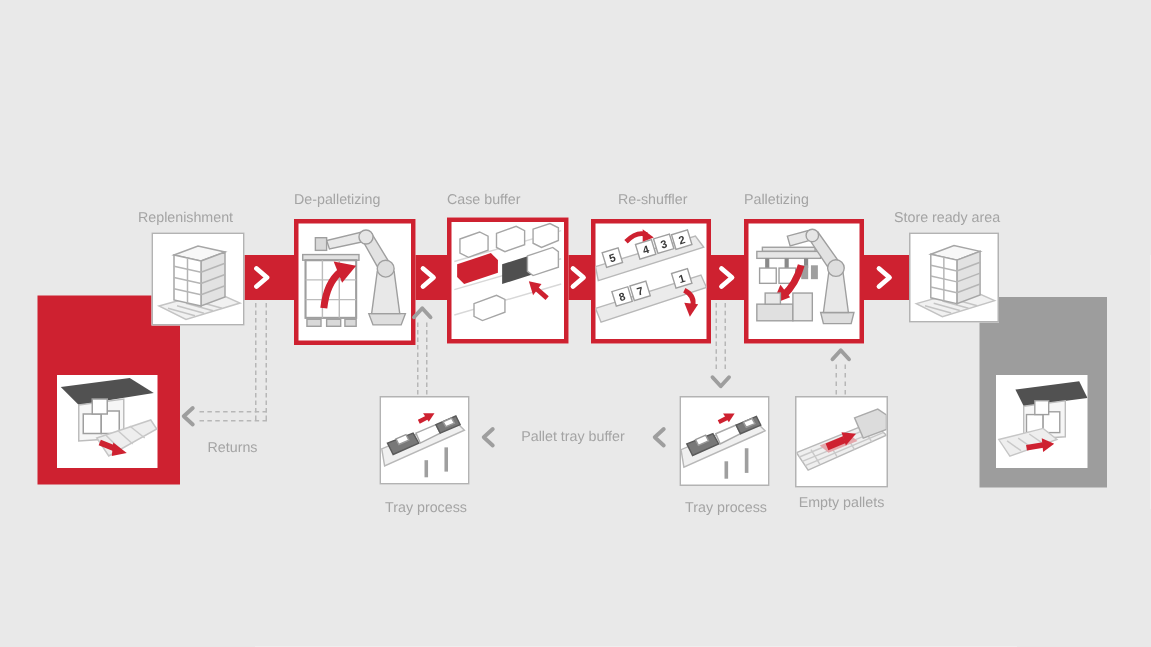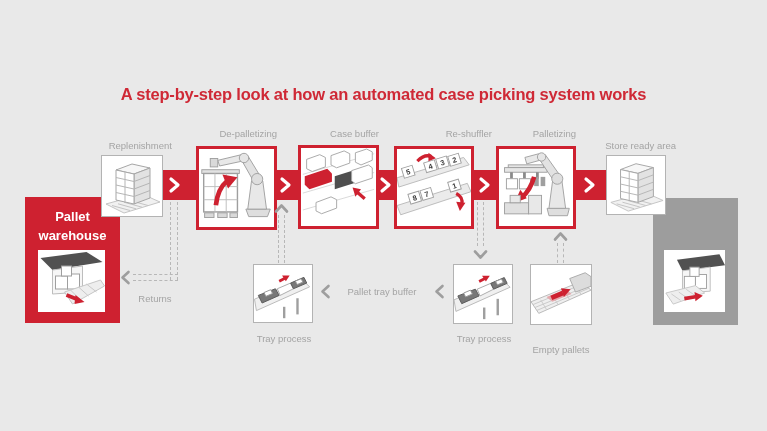--- a/index.html
+++ b/index.html
@@ -12,21 +12,21 @@
   .title{
     position:absolute;top:85px;left:0;right:0;text-align:center;
     font-size:16.5px;font-weight:bold;color:#cf2936;letter-spacing:-0.2px;
   }
   
   .band{position:absolute;left:160px;top:170px;width:450px;height:30px;background:#ce2130;z-index:1;}
   
   .step-box{position:absolute;background:#fff;z-index:3;box-sizing:border-box;}
   .step-box.plain{border:1px solid #b3b3b3;}
   .step-box.red{border:3px solid #ce2130;}
-  .step-label{position:absolute;font-size:9.5px;color:#a4a4a4;text-align:right;z-index:3;}
+  .step-label{position:absolute;font-size:9.5px;color:#a4a4a4;text-align:left;z-index:3;}
   
   .endpoint{position:absolute;z-index:2;text-align:center;}
   .endpoint .ep-label{font-size:13px;font-weight:bold;color:#fff;line-height:1.45;padding-top:11px;}
   .endpoint .ep-img{position:absolute;background:#fff;}
   #pallet-warehouse{left:25px;top:197px;width:95px;height:126px;background:#ce2130;}
   #pallet-warehouse .ep-img{left:13px;top:53px;width:67px;height:62px;}
   #shipping-area{left:653px;top:198px;width:85px;height:127px;background:#9d9d9d;}
   #shipping-area .ep-img{left:11px;top:52px;width:61px;height:62px;}
   
   .bottom-box{position:absolute;background:#fff;border:1px solid #b3b3b3;box-sizing:border-box;z-index:2;}
@@ -36,21 +36,20 @@
   .hdash{position:absolute;height:0;border-top:1px dashed #b7b7b7;z-index:1;}
   .chev{position:absolute;z-index:4;}
   svg{display:block;}
   .illus{width:100%;height:100%;}
 </style>
 </head>
 <body>
 
 <div id="canvas">
 
-  <div class="title">A step-by-step look at how an automated case picking system works</div>
 
   <div class="band"></div>
 
   <svg class="chev" style="left:168px;top:176px" width="13" height="18" viewBox="0 0 13 18">
       <polyline points="3,3 10,9 3,15" fill="none" stroke="#fff" stroke-width="3.2" stroke-linecap="round" stroke-linejoin="round"></polyline>
     </svg>
   <svg class="chev" style="left:279px;top:176px" width="13" height="18" viewBox="0 0 13 18">
       <polyline points="3,3 10,9 3,15" fill="none" stroke="#fff" stroke-width="3.2" stroke-linecap="round" stroke-linejoin="round"></polyline>
     </svg>
   <svg class="chev" style="left:379px;top:176px" width="13" height="18" viewBox="0 0 13 18">
@@ -208,21 +207,20 @@
         <line x1="14" y1="29" x2="32" y2="33" stroke="#b5b5b5"></line>
       <line x1="14" y1="36.5" x2="32" y2="40.5" stroke="#b5b5b5"></line>
         <line x1="23" y1="16" x2="23" y2="46" stroke="#b5b5b5"></line>
       <line x1="32" y1="25.5" x2="48" y2="19.5" stroke="#b5b5b5"></line>
         <line x1="32" y1="33" x2="48" y2="27" stroke="#b5b5b5"></line>
       <line x1="32" y1="40.5" x2="48" y2="34.5" stroke="#b5b5b5"></line>
     </svg>
   </div>
 
   <div class="endpoint" id="pallet-warehouse">
-    <div class="ep-label">Pallet warehouse</div>
     <div class="ep-img">
       <svg class="illus" viewBox="0 0 66 62">
         <polygon points="2,8 48,2 64,12 14,20" fill="#515151"></polygon>
         <polygon points="14,20 44,16 44,42 14,44" fill="#f6f6f6" stroke="#bdbdbd"></polygon>
         <rect x="17" y="26" width="12" height="13" fill="#ffffff" stroke="#9f9f9f"></rect>
         <rect x="29" y="24" width="12" height="15" fill="#ffffff" stroke="#9f9f9f"></rect>
         <rect x="23" y="16" width="10" height="10" fill="#ffffff" stroke="#9f9f9f"></rect>
         <polygon points="26,42 62,30 66,36 34,54" fill="#eeeeee" stroke="#c6c6c6"></polygon>
         <line x1="32" y1="40" x2="42" y2="50" stroke="#c9c9c9"></line>
           <line x1="40" y1="37" x2="50" y2="46" stroke="#c9c9c9"></line>
@@ -327,15 +325,15 @@
       <line x1="10" y1="36" x2="16" y2="46" stroke="#c9c9c9"></line>
         <line x1="22" y1="31" x2="28" y2="41" stroke="#c9c9c9"></line>
       <line x1="34" y1="26" x2="40" y2="36" stroke="#c9c9c9"></line>
         <line x1="46" y1="21" x2="52" y2="31" stroke="#c9c9c9"></line>
       <polygon points="40,14 56,8 62,12 62,22 46,28" fill="#dcdcdc" stroke="#ababab"></polygon>
       <polygon points="16,33 36,25 42,30 22,38" fill="#e4a7ab"></polygon>
       <path d="M21,34 L33,29" fill="none" stroke="#ce2130" stroke-width="5"></path>
       <polygon points="41,25 31,24 34,33" fill="#ce2130"></polygon>
     </svg>
   </div>
-  <div class="small-label" style="left:521px;top:344px;width:80px">Empty pallets</div>
+  <div class="small-label" style="left:521px;top:330px;width:80px">Empty pallets</div>
 
 </div>
 
 </body></html>

